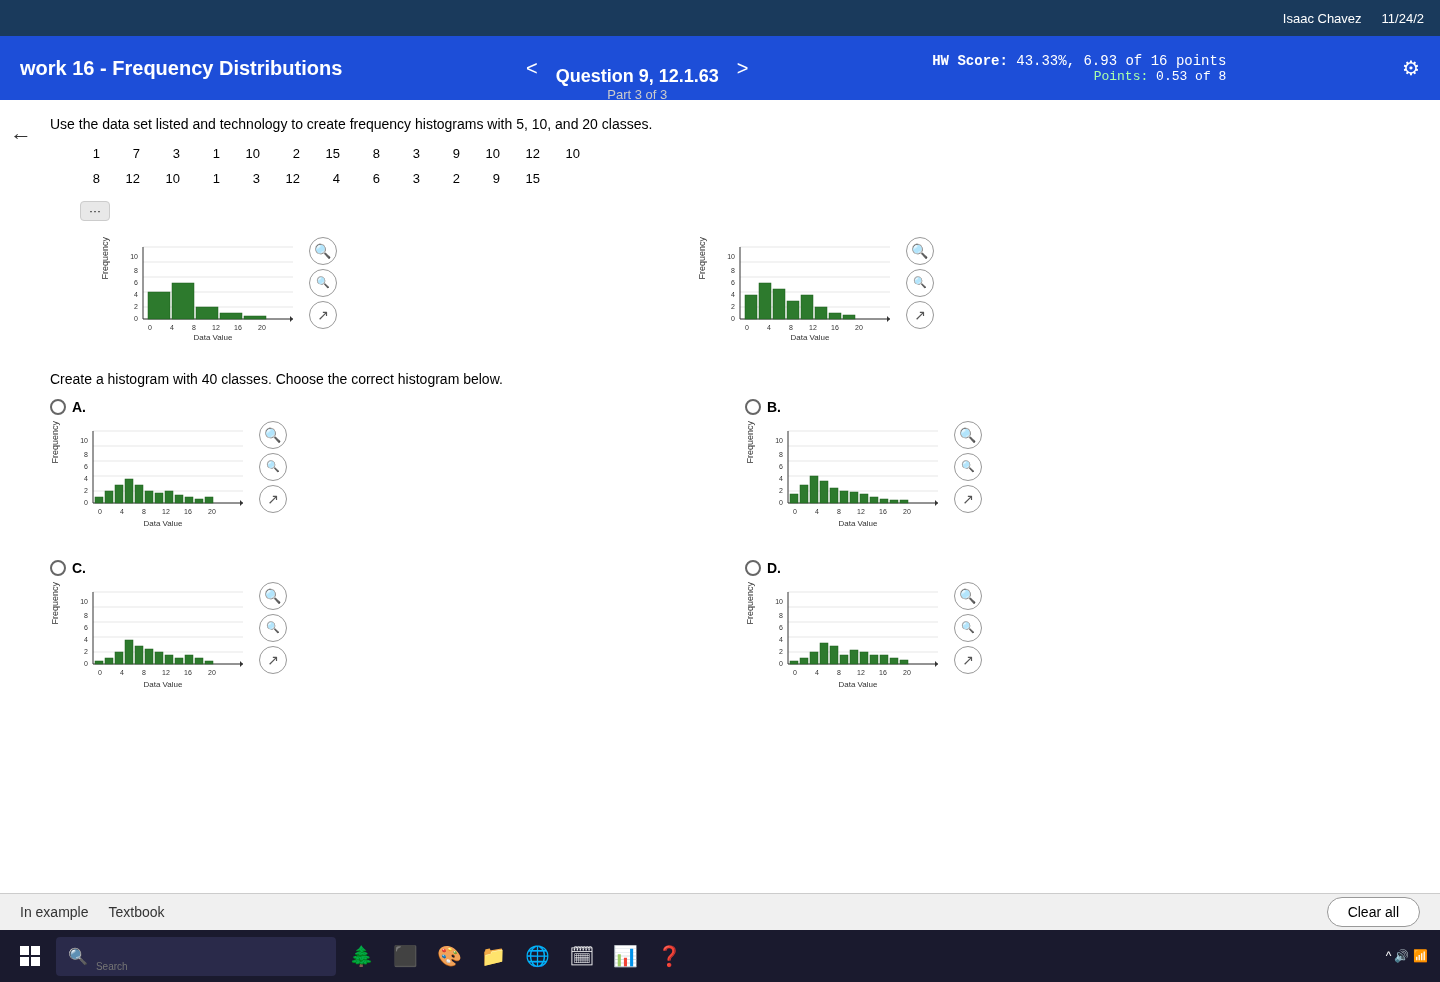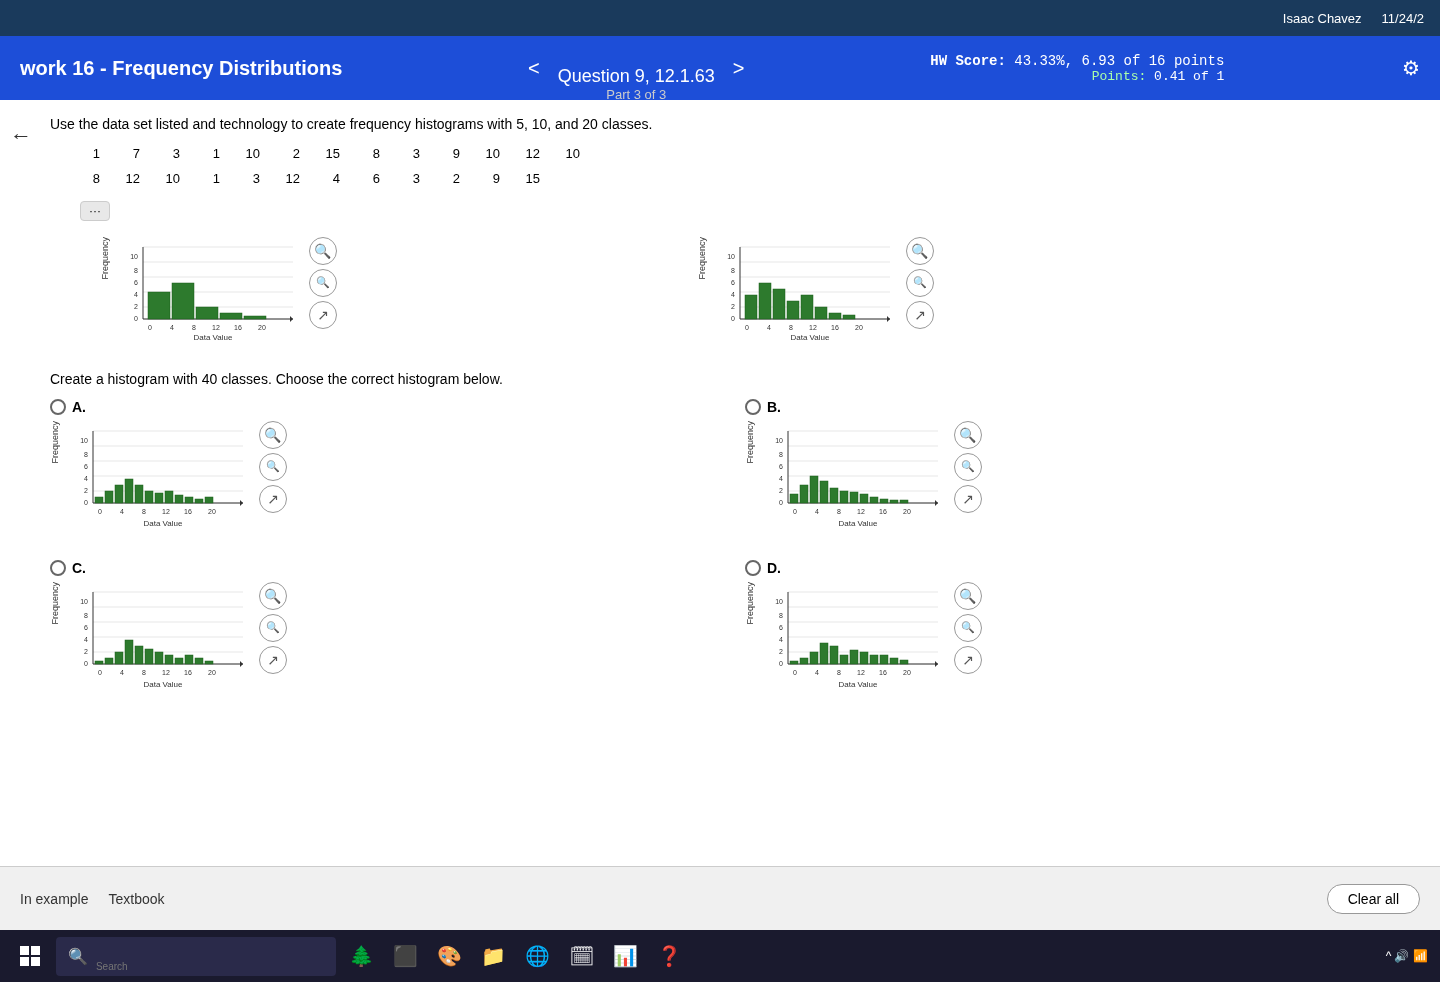--- a/index.html
+++ b/index.html
@@ -42,21 +42,21 @@
     .header-title {
       font-size: 20px;
       font-weight: bold;
       color: white;
     }
     .header-center {
       text-align: center;
     }
     .header-question {
       font-size: 18px;
-      font-weight: normal;
+      font-weight: bold;
       margin-top: 32px;
     }
     .header-part {
       font-size: 13px;
       color: #ccc;
     }
     .header-right {
       text-align: right;
       font-size: 13px;
       font-family: Liberation Mono, monospace;
@@ -186,21 +186,21 @@
     }
 
     
     .bottom-bar {
       background: #f0f0f0;
       border-top: 1px solid #ccc;
       display: flex;
       align-items: center;
       justify-content: space-between;
       padding: 0 20px;
-      height: 64px;
+      height: 37px;
       position: fixed;
       bottom: 52px;
       left: 0;
       right: 0;
     }
 
     .bottom-bar-left {
       display: flex;
       gap: 20px;
     }
@@ -342,21 +342,21 @@
       <button class="nav-arrow">&gt;</button>
     </div>
   </div>
   <div class="header-right">
     <div class="score-line">
       <span style="font-weight:bold;">HW Score:</span>
       <span>43.33%, 6.93 of 16 points</span>
     </div>
     <div>
       <span style="color:#aaffaa;">Points:</span>
-      <span>0.41 of 1</span>
+      <span>0.53 of 8</span>
     </div>
   </div>
   <div style="color:white;font-size:20px;cursor:pointer;">⚙</div>
 </div>
 
 <div class="main-content">
 
   <div class="back-arrow">←</div>
 
   <div class="instruction-text">Use the data set listed and technology to create frequency histograms with 5, 10, and 20 classes.</div>

